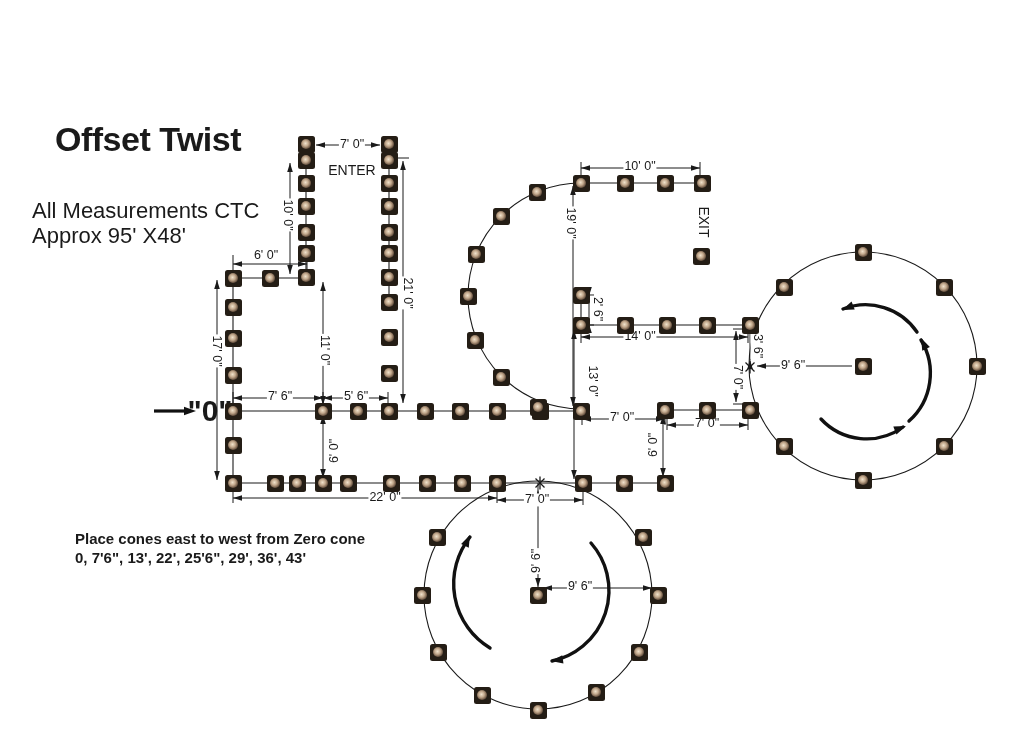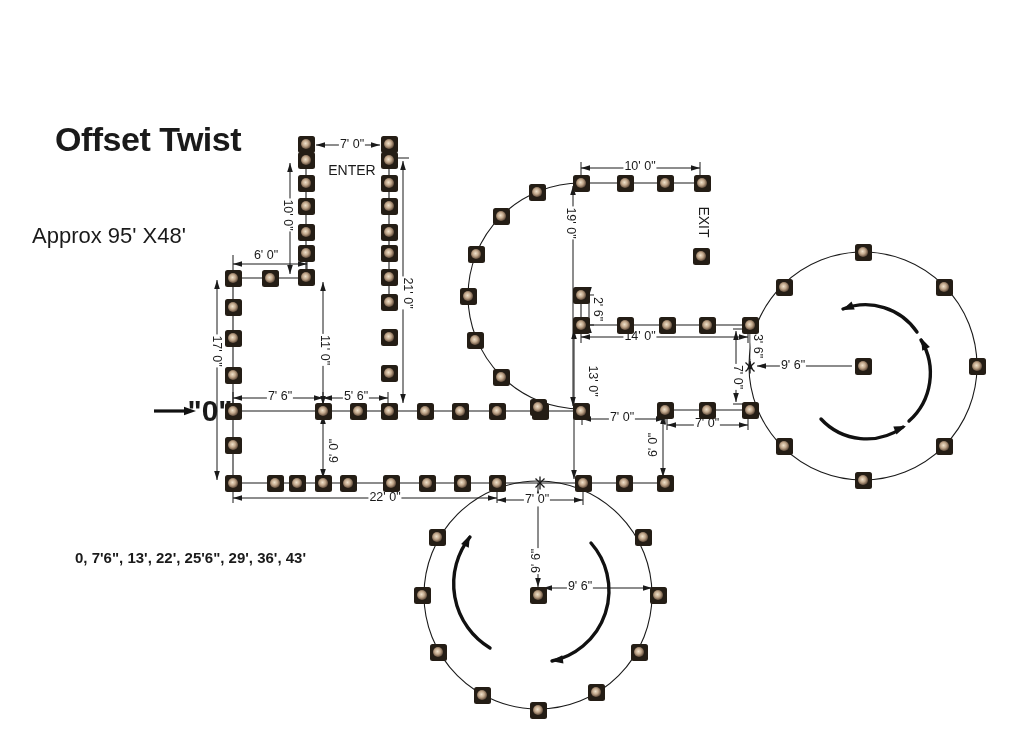--- a/index.html
+++ b/index.html
@@ -172,24 +172,26 @@
         <polygon points="0,0 -12,4.2 -12,-4.2" transform="translate(551,661) rotate(172)"></polygon>
       </g>
 
     <g>
       <line x1="154" y1="411" x2="186" y2="411" stroke="#111" stroke-width="3.2"></line>
       <polygon points="0,0 -12,4.2 -12,-4.2" transform="translate(196,411)" fill="#111"></polygon>
     </g>
   </svg>
 
   <div class="lbl" id="title">Offset Twist</div>
+  <div class="lbl sub" id="sub1">All Measurements CTC</div>
   <div class="lbl sub" id="sub2">Approx 95' X48'</div>
   <div class="lbl" id="enterlbl">ENTER</div>
   <div class="lbl" id="exitlbl">EXIT</div>
   <div class="lbl" id="zerolbl">"0"</div>
+  <div class="lbl note" id="note1">Place cones east to west from Zero cone</div>
   <div class="lbl note" id="note2">0, 7'6", 13', 22', 25'6", 29', 36', 43'</div>
 
   <div id="dims">
       <span class="dim" style="left: 352px; top: 145px;">7' 0"</span>
       <span class="dim cw" style="left: 287px; top: 215px;">10' 0"</span>
       <span class="dim cw" style="left: 407px; top: 293px;">21' 0"</span>
       <span class="dim" style="left: 266px; top: 256px;">6' 0"</span>
       <span class="dim cw" style="left: 216px; top: 351px;">17' 0"</span>
       <span class="dim cw" style="left: 324px; top: 350px;">11' 0"</span>
       <span class="dim" style="left: 280px; top: 397px;">7' 6"</span>

